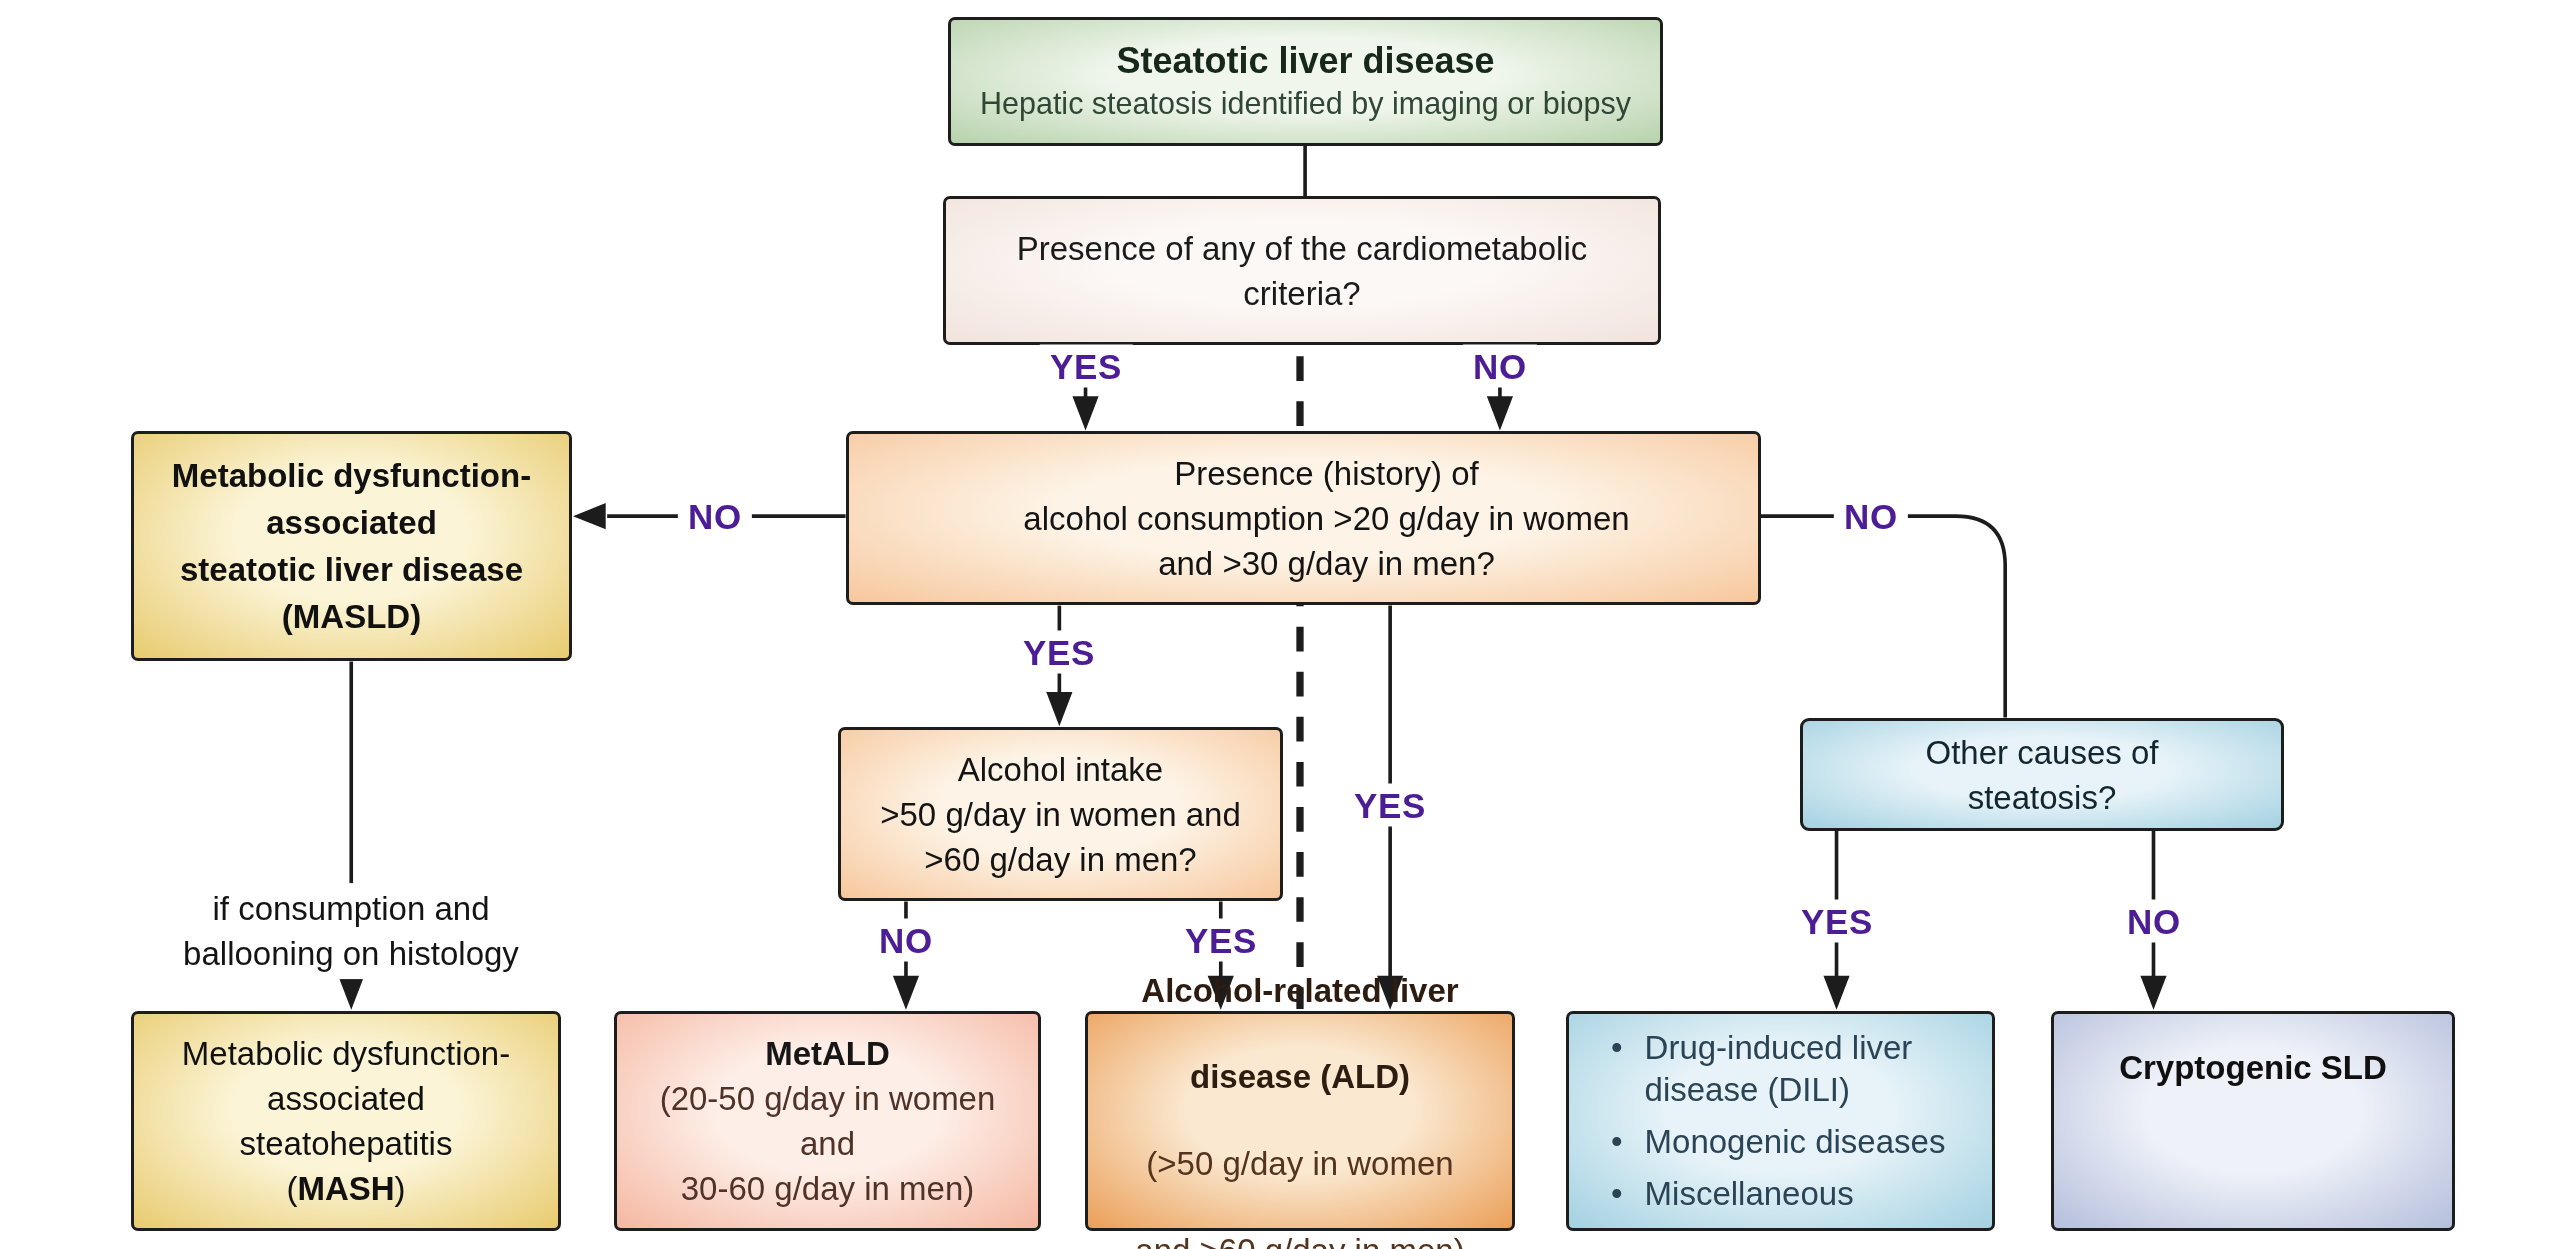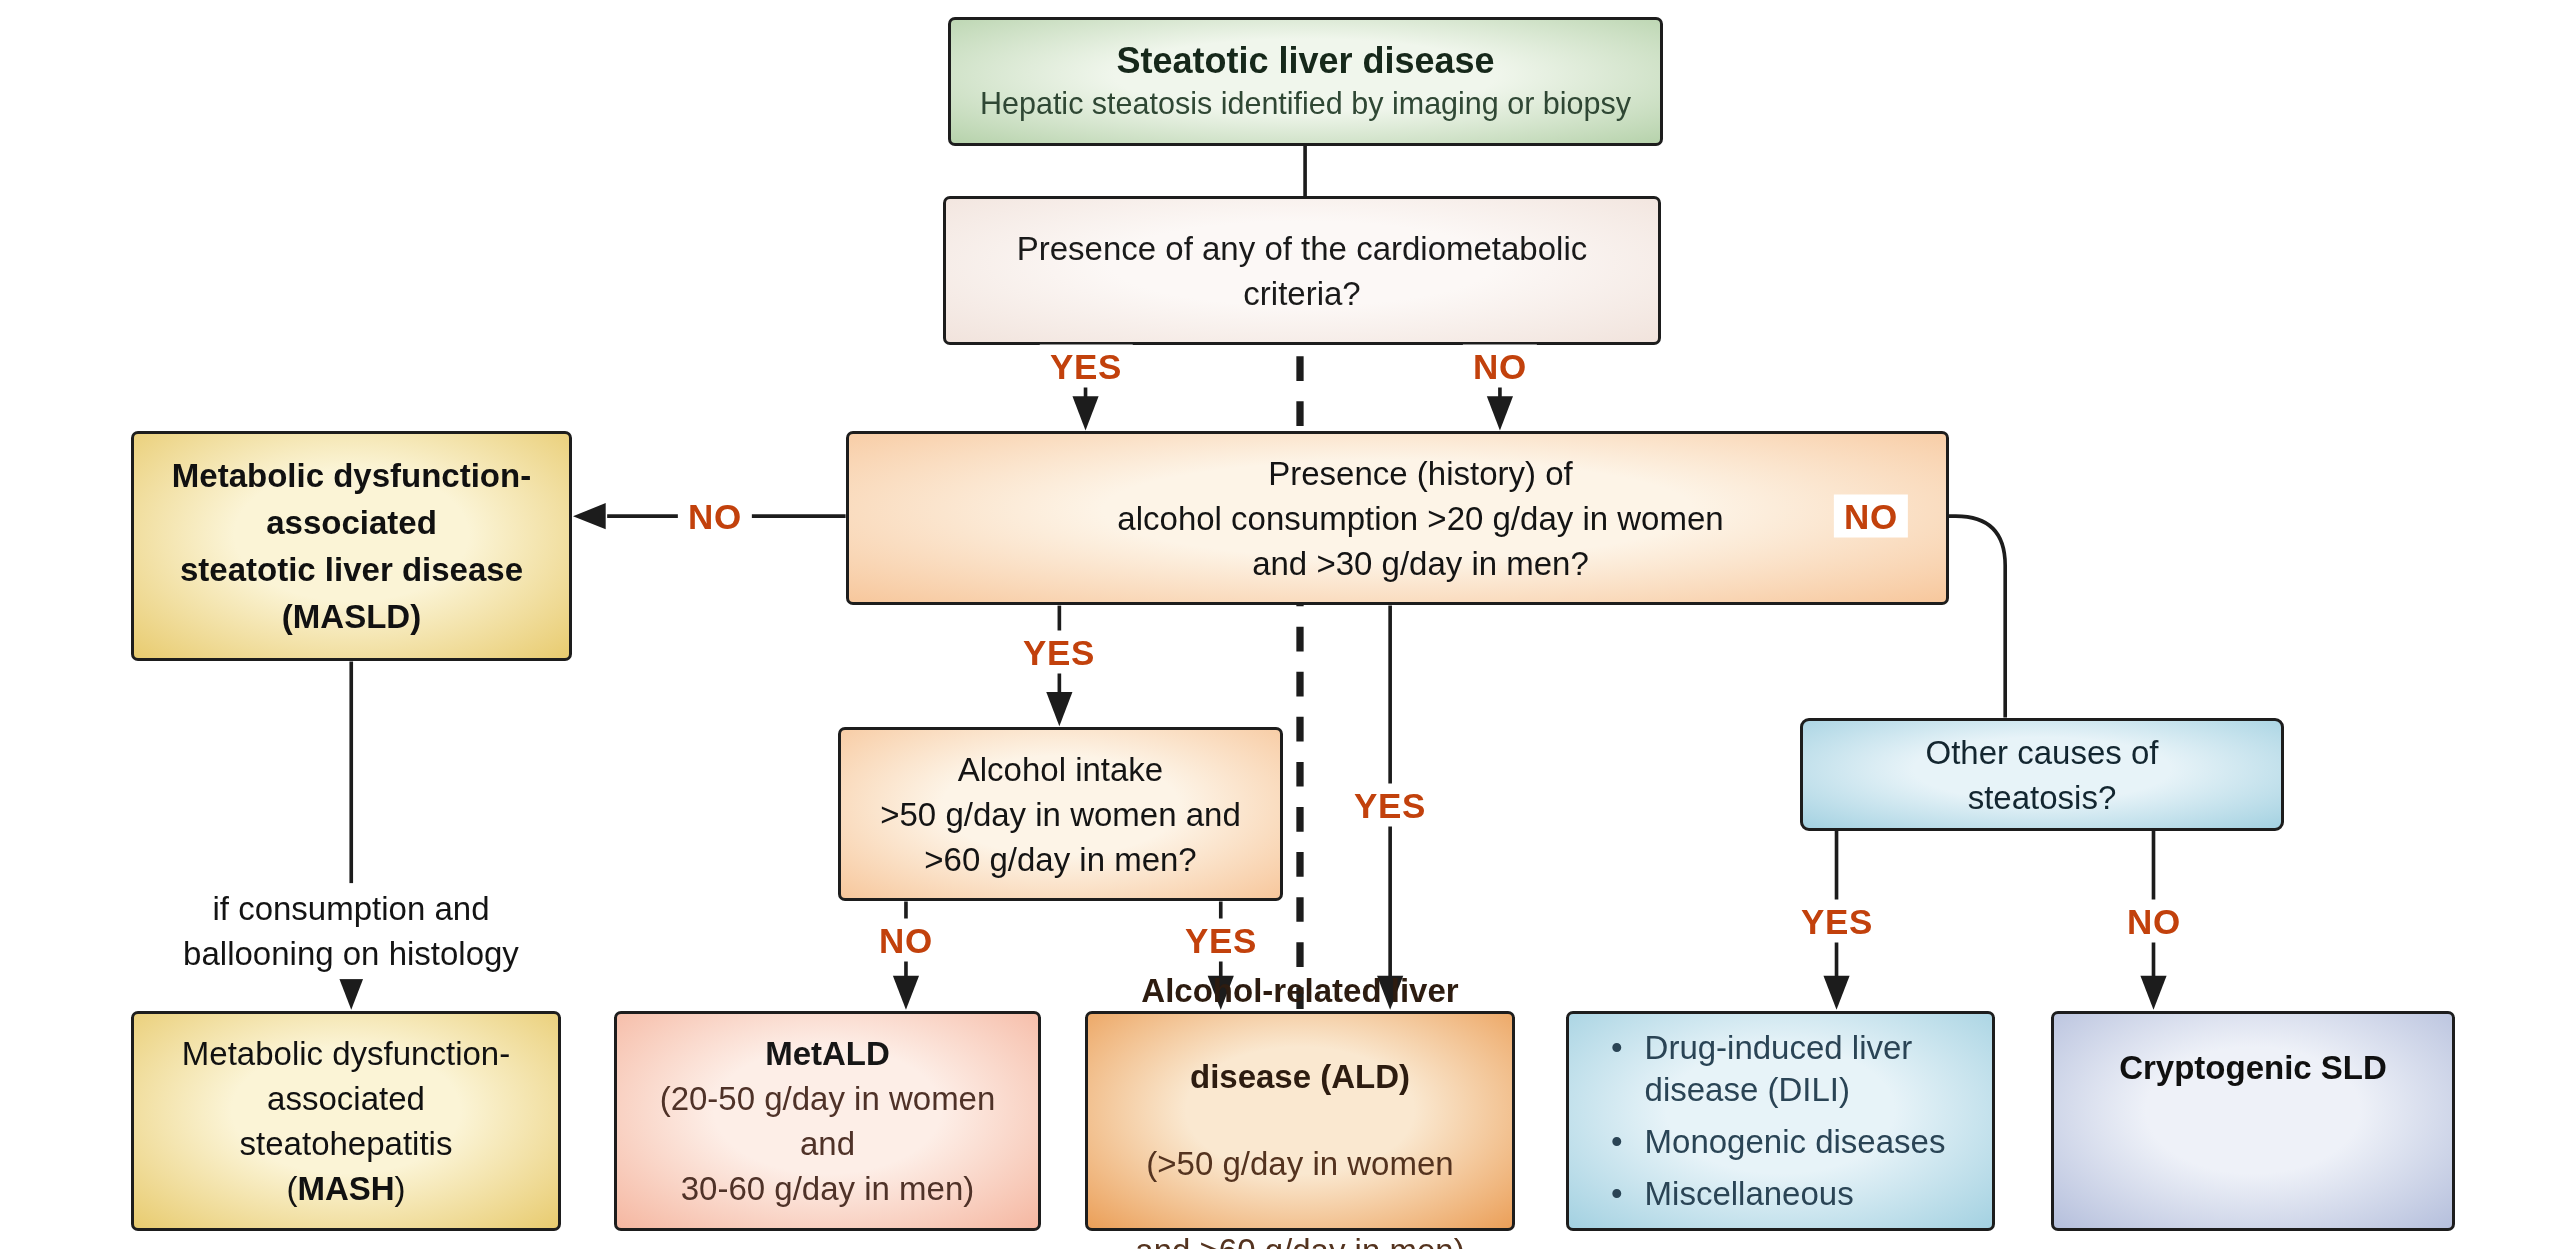--- a/index.html
+++ b/index.html
@@ -22,41 +22,41 @@
   .fill-yellow{background:radial-gradient(ellipse at 50% 45%, #fbf4d6 38%, #e8cb6f 100%);}
   .fill-pink  {background:radial-gradient(ellipse at 50% 45%, #fdeee7 38%, #f5b7a1 100%);}
   .fill-orange{background:radial-gradient(ellipse at 50% 45%, #fae8d0 38%, #eb9f58 100%);gap:42px;}
   .fill-blue  {background:radial-gradient(ellipse at 50% 45%, #e7f3f8 38%, #a3d1e1 100%);}
   .fill-lav   {background:radial-gradient(ellipse at 50% 45%, #eef1f8 38%, #b5bfdc 100%);}
 
   #title-box   {left:948px;top:16.7px;  width:715px; height:129px;}
   #title-box .t {font-size:36px;line-height:44px;font-weight:bold;color:#16281a;}
   #title-box .s {font-size:30.5px;line-height:41px;color:#2f4734;}
   #cardio-box  {left:943px;top:196px; width:718px; height:149px;color:#1a1a1a;}
-  #central-box {left:846px;top:431px; width:1103px;height:174px;color:#141414;padding-left:46px;}
+  #central-box {left:846px;top:431px; width:915px;height:174px;color:#141414;padding-left:46px;}
   #masld-box   {left:131px; top:431px; width:441px; height:230px;font-weight:bold;color:#111;}
   #masld-box .bl{line-height:47px;}
   #alcohol-box {left:838px;top:727px;width:445px; height:174px;color:#141414;}
   #other-box   {left:1800px;top:718px; width:484px; height:113px;border-radius:9px;color:#132630;}
   #mash-box    {left:131px; top:1011px;width:430px; height:220px;color:#111;}
   #metald-box  {left:614px; top:1011px;width:427px; height:220px;color:#4f3228;}
   #metald-box .t{color:#161616;}
   #ald-box     {left:1085px;top:1011px;width:430px; height:220px;color:#54331f;}
   #ald-box .t  {color:#2d1c10;line-height:44px;}
   #dili-box    {left:1566px;top:1011px;width:429px; height:220px;align-items:stretch;
                 padding:20.4px 26px 20.4px 42px;justify-content:center;color:#2a4455;text-align:left;}
   #crypto-box  {left:2051px;top:1011px;width:404px; height:220px;justify-content:flex-start;
                 padding-top:30.5px;font-weight:bold;color:#101010;}
   .bullet-row{display:flex;gap:22px;font-size:33px;line-height:42px;margin:5.1px 0;}
   .bullet-row .dot{flex:0 0 auto;}
   .bullet-row .bt{white-space:normal;}
 
   .lbl{
     position:absolute;transform:translate(-50%,-50%);z-index:3;
-    font-size:35px;font-weight:bold;color:#c2410c;background:#ffffff;
+    font-size:35px;font-weight:bold;color:#4c1d95;background:#ffffff;
     padding:1.5px 10.2px;letter-spacing:0.7px;white-space:nowrap;
   }
   #histology-note{
     position:absolute;left:351px;top:931px;transform:translate(-50%,-50%);z-index:3;
     background:#ffffff;font-size:33px;line-height:45px;text-align:center;color:#141414;
     padding:2.9px 7.3px;white-space:nowrap;
   }
 </style>
 </head>
 <body>

